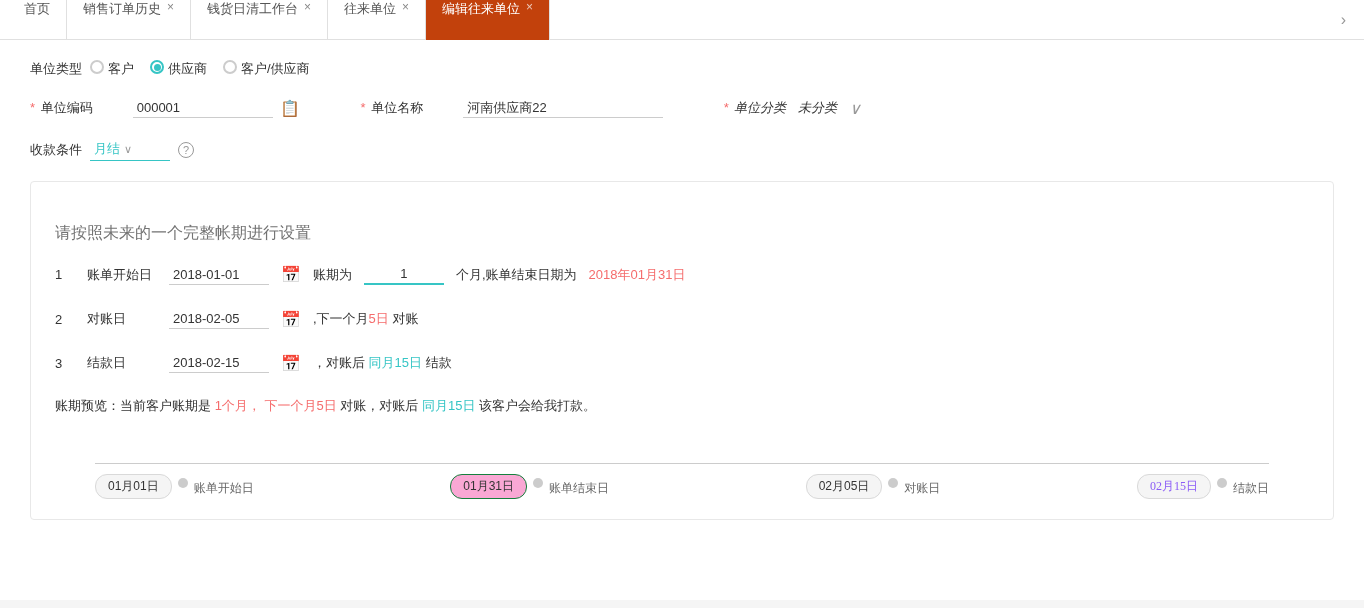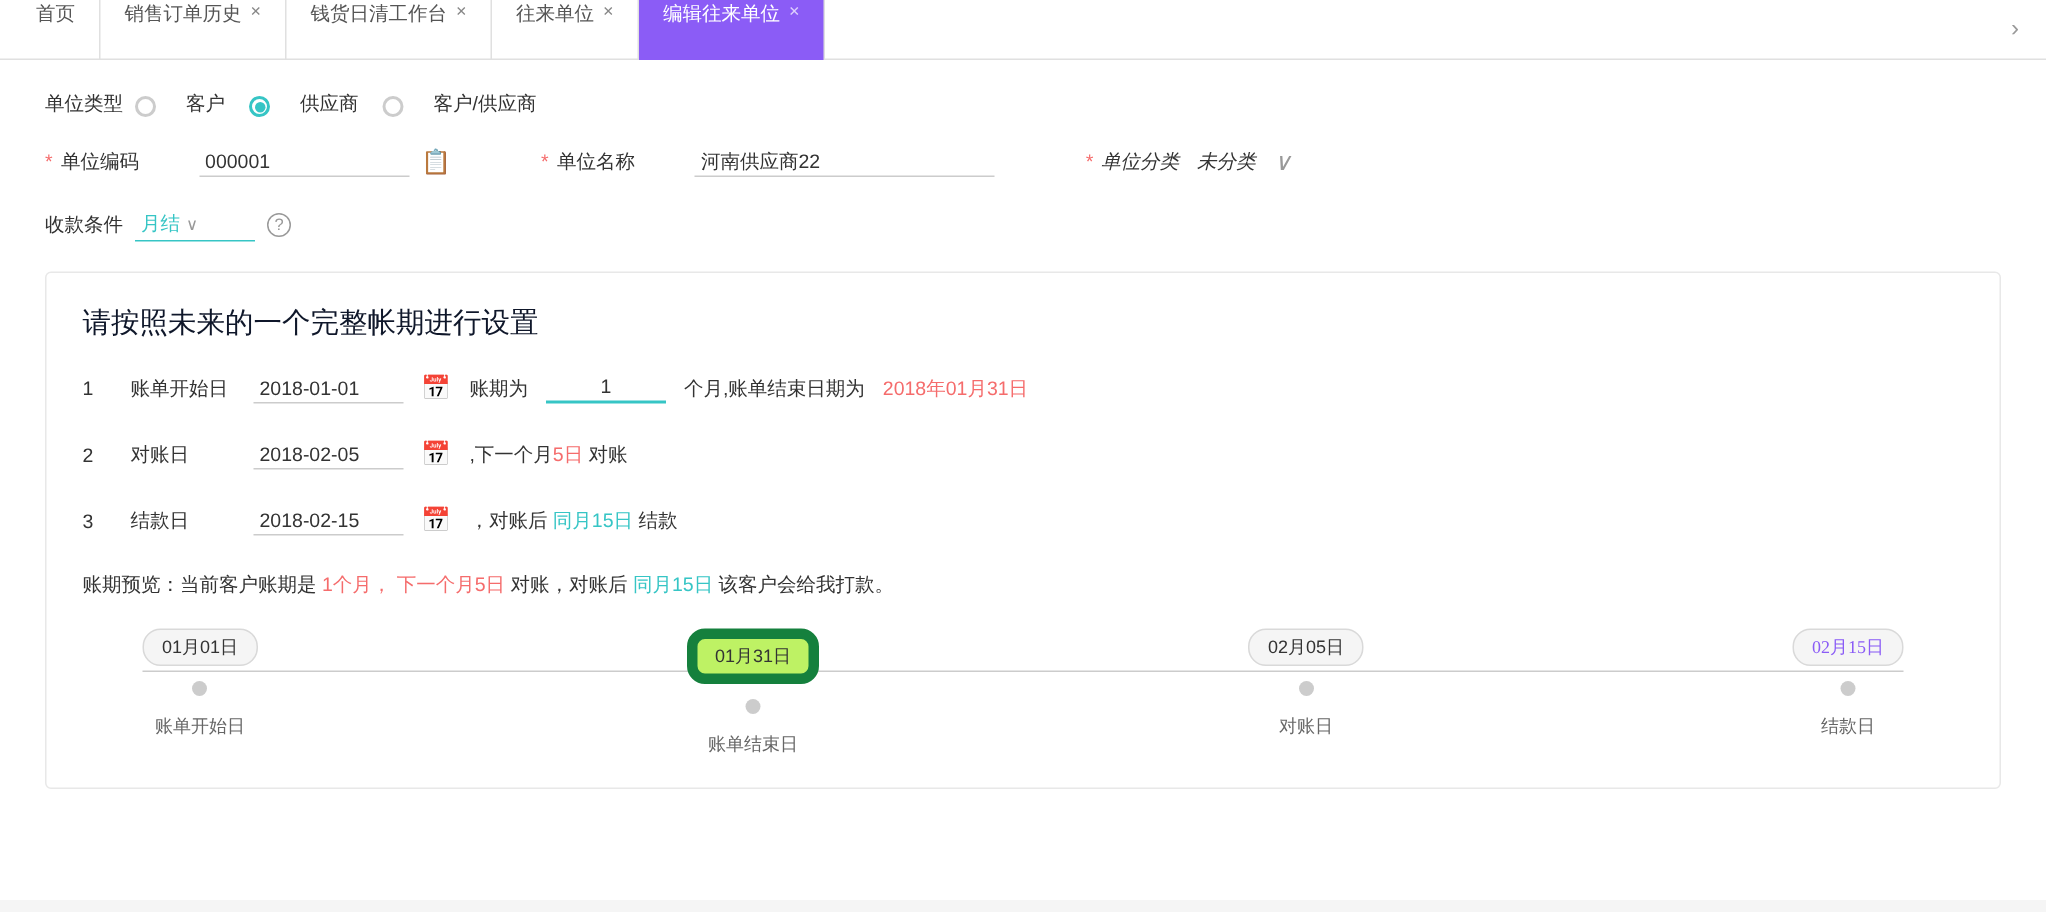--- a/index.html
+++ b/index.html
@@ -19,21 +19,21 @@
       padding: 0 16px;
       height: 40px;
       cursor: pointer;
       font-size: 13px;
       color: #555;
       border-right: 1px solid #e0e0e0;
       white-space: nowrap;
       gap: 6px;
     }
     .tab.active {
-      background: #8b5cf6;
+      background: #c2410c;
       color: #fff;
     }
     .tab .close-x {
       font-size: 12px;
       opacity: 0.7;
       cursor: pointer;
     }
     .tab-more {
       margin-left: auto;
       padding: 0 10px;
@@ -84,22 +84,22 @@
     .form-input.wide { width: 200px; }
 
     
     .radio-group {
       display: flex;
       align-items: center;
       gap: 16px;
     }
     .radio-item {
       display: flex;
-      align-items: flex-end;
-      gap: 20px;
+      align-items: flex-start;
+      gap: 4px;
       cursor: pointer;
     }
     .radio-circle {
       width: 14px;
       height: 14px;
       border-radius: 50%;
       border: 2px solid #ccc;
       display: flex;
       align-items: center;
       justify-content: center;
@@ -161,23 +161,24 @@
 
     
     .panel-box {
       border: 1px solid #e8e8e8;
       border-radius: 4px;
       padding: 20px 24px;
       background: #fff;
       margin-bottom: 16px;
     }
     .panel-desc {
-      font-size: 19px;
-      color: #0f172a;
+      font-size: 16px;
+      color: #737373;
       margin-bottom: 20px;
+      margin-top: 21px;
     }
 
     
     .setting-row {
       display: flex;
       align-items: center;
       margin-bottom: 24px;
       gap: 12px;
     }
     .step-num {
@@ -234,23 +235,24 @@
     }
     .timeline-nodes {
       display: flex;
       justify-content: space-between;
       width: 100%;
       position: relative;
       z-index: 1;
     }
     .timeline-node {
       display: flex;
-      flex-direction: column;
-      align-items: center;
+      flex-direction: row;
+      align-items: flex-start;
       gap: 6px;
+      margin-top: 39px;
     }
   </style>
 </head>
 <body>
 
 <div class="tabs-bar">
   <div class="tab">
     <span>首页</span>
   </div>
   <div class="tab">
@@ -372,21 +374,21 @@
 
     <div style="position:relative;padding:0 40px;">
       <div style="position:absolute;top:28px;left:40px;right:40px;height:1px;background:#ccc;z-index:0;"></div>
       <div class="timeline-nodes">
         <div class="timeline-node">
           <div style="background:#f5f5f5;border:1px solid #d9d9d9;border-radius:12px;padding:3px 12px;font-size:12px;color:#333;z-index:1;position:relative;">01月01日</div>
           <div style="width:10px;height:10px;border-radius:50%;background:#ccc;margin-top:4px;z-index:1;position:relative;"></div>
           <div style="font-size:12px;color:#666;margin-top:6px;">账单开始日</div>
         </div>
         <div class="timeline-node">
-          <div style="background:#bef264;border:7px solid #15803d;border-radius:12px;padding:3px 12px;font-size:12px;color:#333;z-index:1;position:relative;">01月31日</div>
+          <div style="background:#f9a8d4;border:1px solid #15803d;border-radius:12px;padding:3px 12px;font-size:12px;color:#333;z-index:1;position:relative;">01月31日</div>
           <div style="width:10px;height:10px;border-radius:50%;background:#ccc;margin-top:4px;z-index:1;position:relative;"></div>
           <div style="font-size:12px;color:#666;margin-top:6px;">账单结束日</div>
         </div>
         <div class="timeline-node">
           <div style="background:#f5f5f5;border:1px solid #d9d9d9;border-radius:12px;padding:3px 12px;font-size:12px;color:#333;z-index:1;position:relative;">02月05日</div>
           <div style="width:10px;height:10px;border-radius:50%;background:#ccc;margin-top:4px;z-index:1;position:relative;"></div>
           <div style="font-size:12px;color:#666;margin-top:6px;">对账日</div>
         </div>
         <div class="timeline-node">
           <div style="background:#f5f5f5;border:1px solid #d9d9d9;border-radius:12px;padding:3px 12px;font-size:12px;color:#8b5cf6;z-index:1;position:relative;font-family:Liberation Serif, serif;">02月15日</div>

